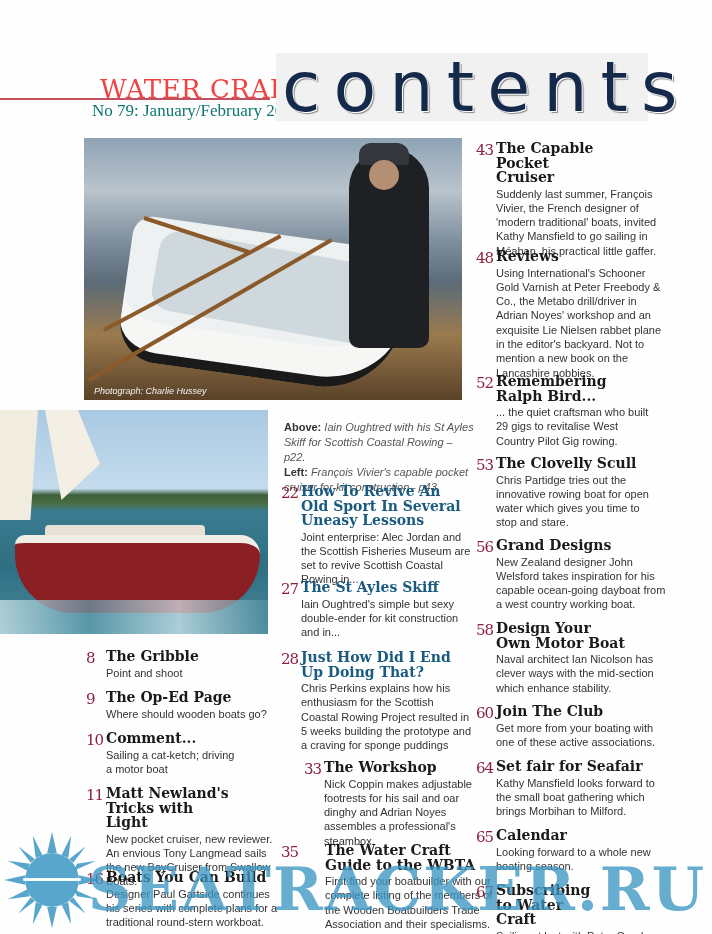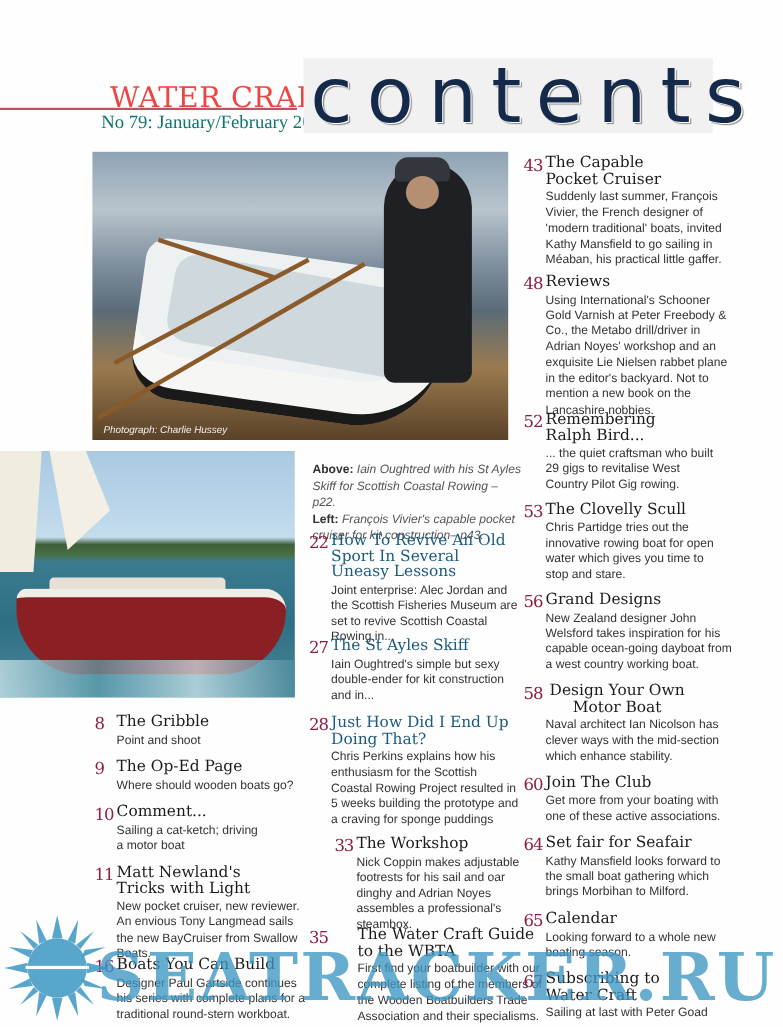--- a/index.html
+++ b/index.html
@@ -32,21 +32,21 @@
   .photo2 .deck { position:absolute; left:45px; top:115px; width:160px; height:30px; background:#e6e0d6; border-radius:4px; }
   .photo2 .wake { position:absolute; left:0; top:190px; width:268px; height:34px; background:linear-gradient(90deg,#d9eef3,#5f9fb0,#d6ecf2,#4f8ea0); opacity:0.7; }
 
   
   .caption { left:284px; top:420px; width:190px; font-size:11px; line-height:15px; color:#555; font-style:italic; }
   .caption b { font-style:normal; color:#333; }
 
   
   .entry { position:absolute; }
   .entry .num { position:absolute; left:0; top:0; font-family:"DejaVu Serif", serif; font-size:15px; color:#8c1f3d; letter-spacing:-1px; }
-  .entry .title { margin-left:20px; font-family:"DejaVu Serif", serif; font-size:14px; line-height:14.5px; font-weight:normal; color:#1a1a1a; }
+  .entry .title { margin-left:20px; font-family:"DejaVu Serif", serif; font-size:14px; line-height:14.5px; font-weight:bold; color:#1a1a1a; }
   .entry .title.blue { color:#1b5a7f; }
   .entry .desc { margin-left:20px; margin-top:2px; font-size:11px; line-height:14.3px; color:#333; }
 
   
   .watermark { left:0; top:826px; width:644px; height:108px; pointer-events:none; }
   .wm-sun { position:absolute; left:4px; top:6px; width:96px; height:96px; }
   .wm-text { position:absolute; left:88px; top:28px; font-family:"DejaVu Serif", serif; font-weight:bold; font-size:60px; letter-spacing:2px; color:rgba(60,150,195,0.78); line-height:70px; }
 </style>
 </head>
 <body>
@@ -156,21 +156,21 @@
   <div class="title">The Clovelly Scull</div>
   <div class="desc">Chris Partidge tries out the innovative rowing boat for open water which gives you time to stop and stare.</div>
 </div>
 <div class="entry" style="left:476px;top:538px;width:190px;">
   <span class="num">56</span>
   <div class="title">Grand Designs</div>
   <div class="desc">New Zealand designer John Welsford takes inspiration for his capable ocean-going dayboat from a west country working boat.</div>
 </div>
 <div class="entry" style="left:476px;top:621px;width:180px;">
   <span class="num">58</span>
-  <div class="title" style="width:130px;text-align:center;">Design Your Own Motor Boat</div>
+  <div class="title" style="width:130px;">Design Your Own Motor Boat</div>
   <div class="desc">Naval architect Ian Nicolson has clever ways with the mid-section which enhance stability.</div>
 </div>
 <div class="entry" style="left:476px;top:704px;width:180px;">
   <span class="num">60</span>
   <div class="title">Join The Club</div>
   <div class="desc">Get more from your boating with one of these active associations.</div>
 </div>
 <div class="entry" style="left:476px;top:759px;width:190px;">
   <span class="num">64</span>
   <div class="title">Set fair for Seafair</div>

